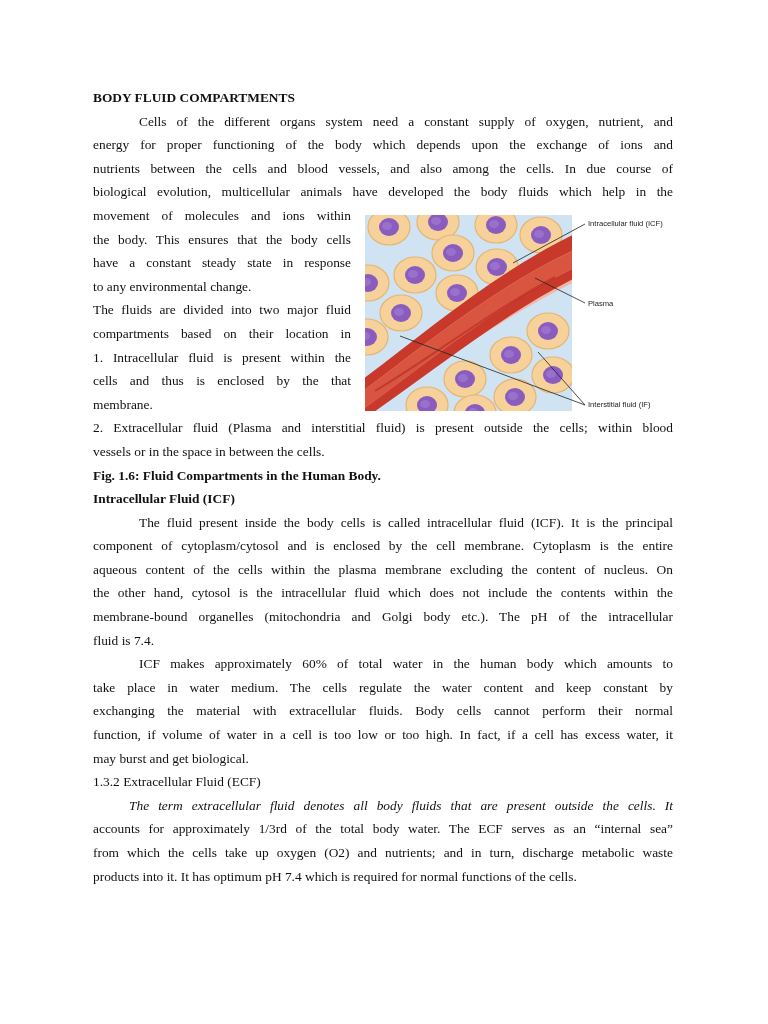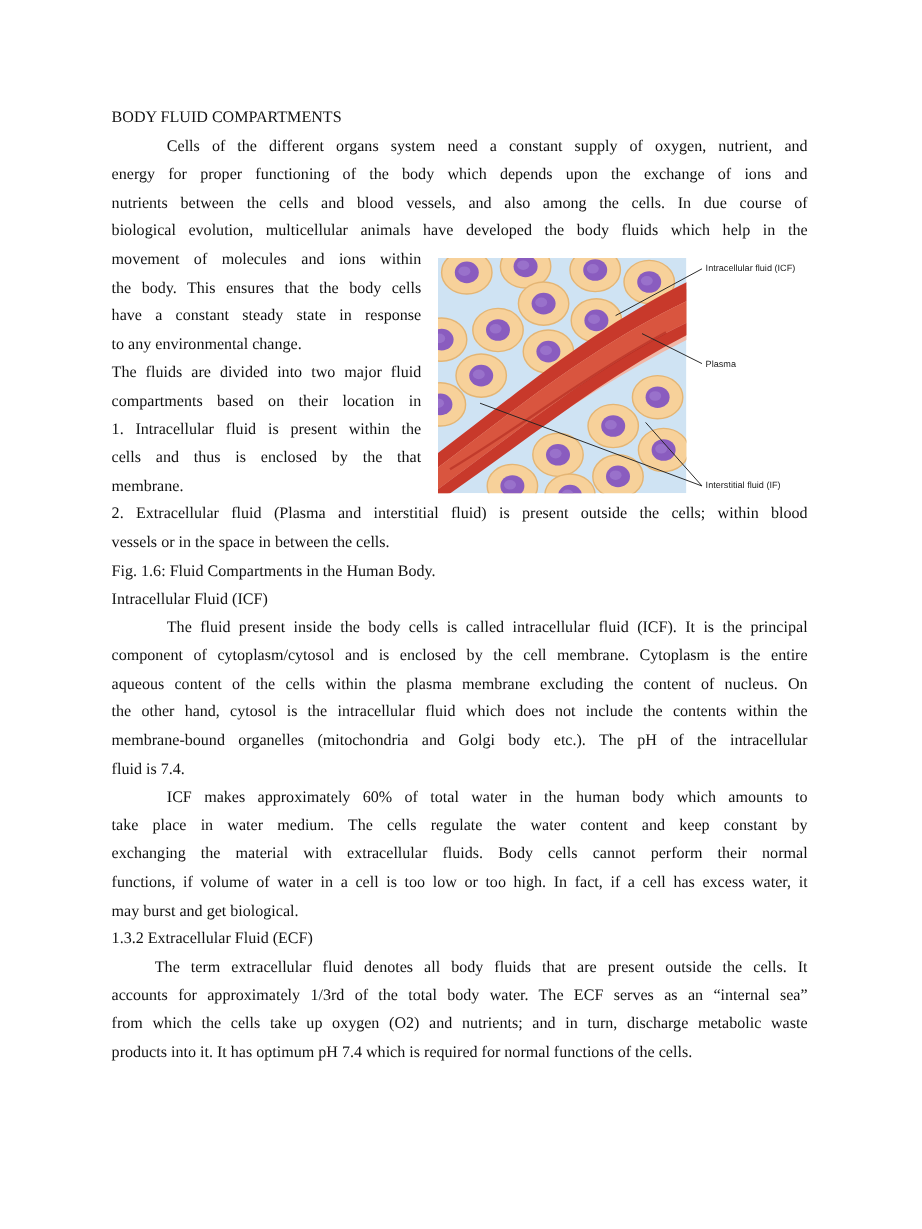--- a/index.html
+++ b/index.html
@@ -2,21 +2,21 @@
 <html><head>
   <meta charset="utf-8">
   <style>
     html, body { margin: 0; padding: 0; background: #ffffff; }
     body { width: 768px; height: 1024px; position: relative; overflow: hidden;
            font-family: "Liberation Serif", "DejaVu Serif", serif; color: #111; }
     .page { position: absolute; left: 93px; top: 86px; width: 580px; }
     .line { font-size: 13.4px; line-height: 23.6px; height: 23.6px; white-space: nowrap; }
     .j { text-align: justify; text-align-last: justify; white-space: normal; overflow: hidden; }
     .indent { padding-left: 46px; }
-    .bold { font-weight: normal; }
+    .bold { font-weight: bold; }
     .narrow { width: 258px; }
     .figure { position: absolute; left: 365px; top: 215px; width: 310px; height: 196px; }
     .fig-label { position: absolute; font-family: "Liberation Sans", "DejaVu Sans", sans-serif;
                  font-size: 7.6px; color: #222; white-space: nowrap; }
   </style>
 </head>
 <body>
 
 <div class="page">
   <div class="line bold">BODY FLUID COMPARTMENTS</div>
@@ -45,26 +45,26 @@
   <div class="line j indent">The fluid present inside the body cells is called intracellular fluid (ICF). It is the principal</div>
   <div class="line j">component of cytoplasm/cytosol and is enclosed by the cell membrane. Cytoplasm is the entire</div>
   <div class="line j">aqueous content of the cells within the plasma membrane excluding the content of nucleus. On</div>
   <div class="line j">the other hand, cytosol is the intracellular fluid which does not include the contents within the</div>
   <div class="line j">membrane-bound organelles (mitochondria and Golgi body etc.). The pH of the intracellular</div>
   <div class="line">fluid is 7.4.</div>
 
   <div class="line j indent">ICF makes approximately 60% of total water in the human body which amounts to</div>
   <div class="line j">take place in water medium. The cells regulate the water content and keep constant by</div>
   <div class="line j">exchanging the material with extracellular fluids. Body cells cannot perform their normal</div>
-  <div class="line j">functions, if volume of water in a cell is too low or too high. In fact, if a cell has excess water, it</div>
+  <div class="line j">function, if volume of water in a cell is too low or too high. In fact, if a cell has excess water, it</div>
   <div class="line">may burst and get biological.</div>
 
   <div class="line">1.3.2 Extracellular Fluid (ECF)</div>
 
-  <div class="line j" style="padding-left:36px;">The term extracellular fluid denotes all body fluids that are present outside the cells. It</div>
+  <div class="line j" style="padding-left:36px;font-style:italic;">The term extracellular fluid denotes all body fluids that are present outside the cells. It</div>
   <div class="line j">accounts for approximately 1/3rd of the total body water. The ECF serves as an “internal sea”</div>
   <div class="line j">from which the cells take up oxygen (O2) and nutrients; and in turn, discharge metabolic waste</div>
   <div class="line">products into it. It has optimum pH 7.4 which is required for normal functions of the cells.</div>
 </div>
 
 <div class="figure">
   <svg width="310" height="196" viewBox="0 0 310 196">
     <defs>
       <clipPath id="fc">
           <rect x="0" y="0" width="207" height="196"></rect>

